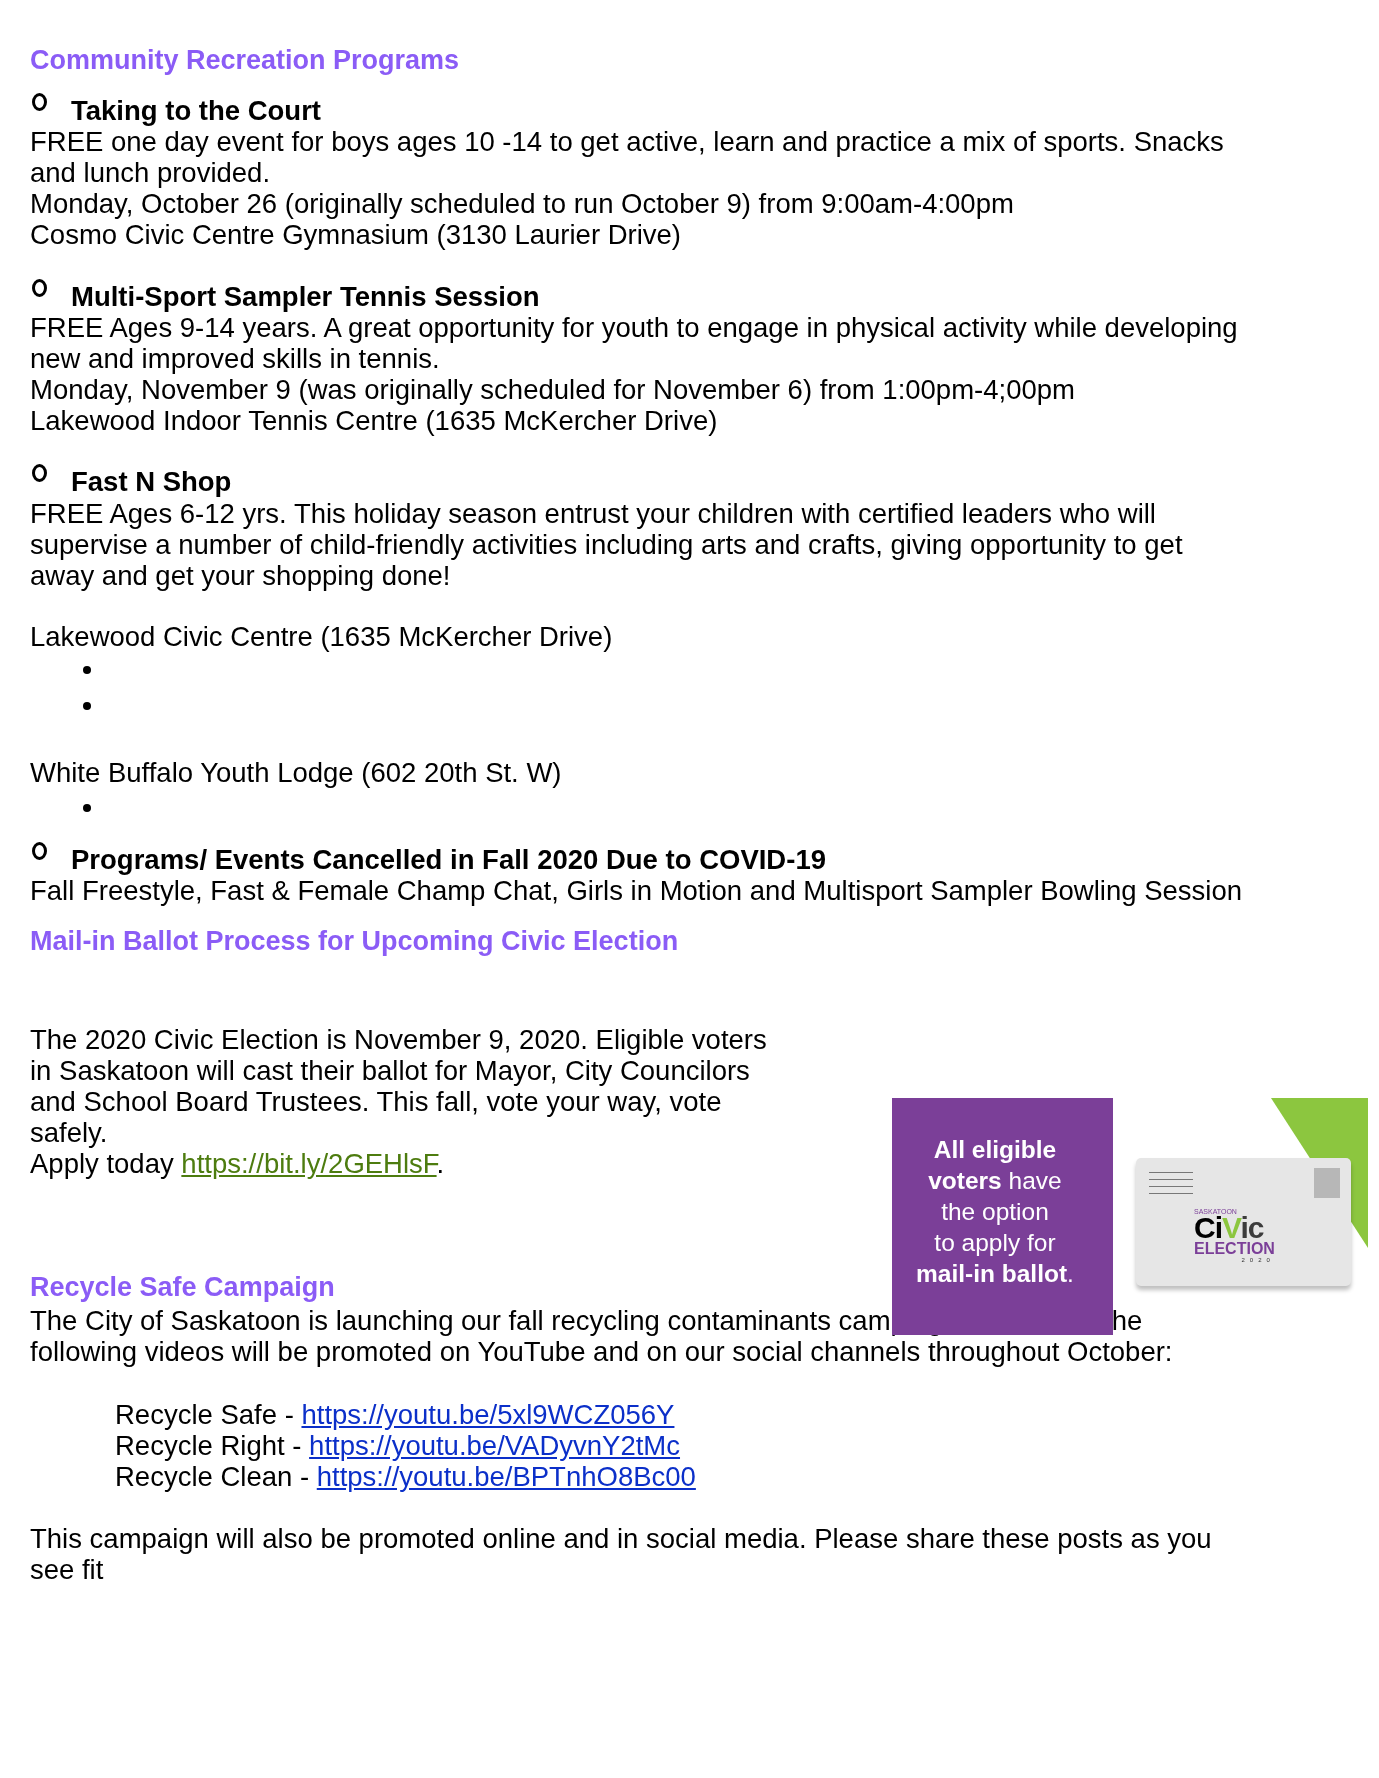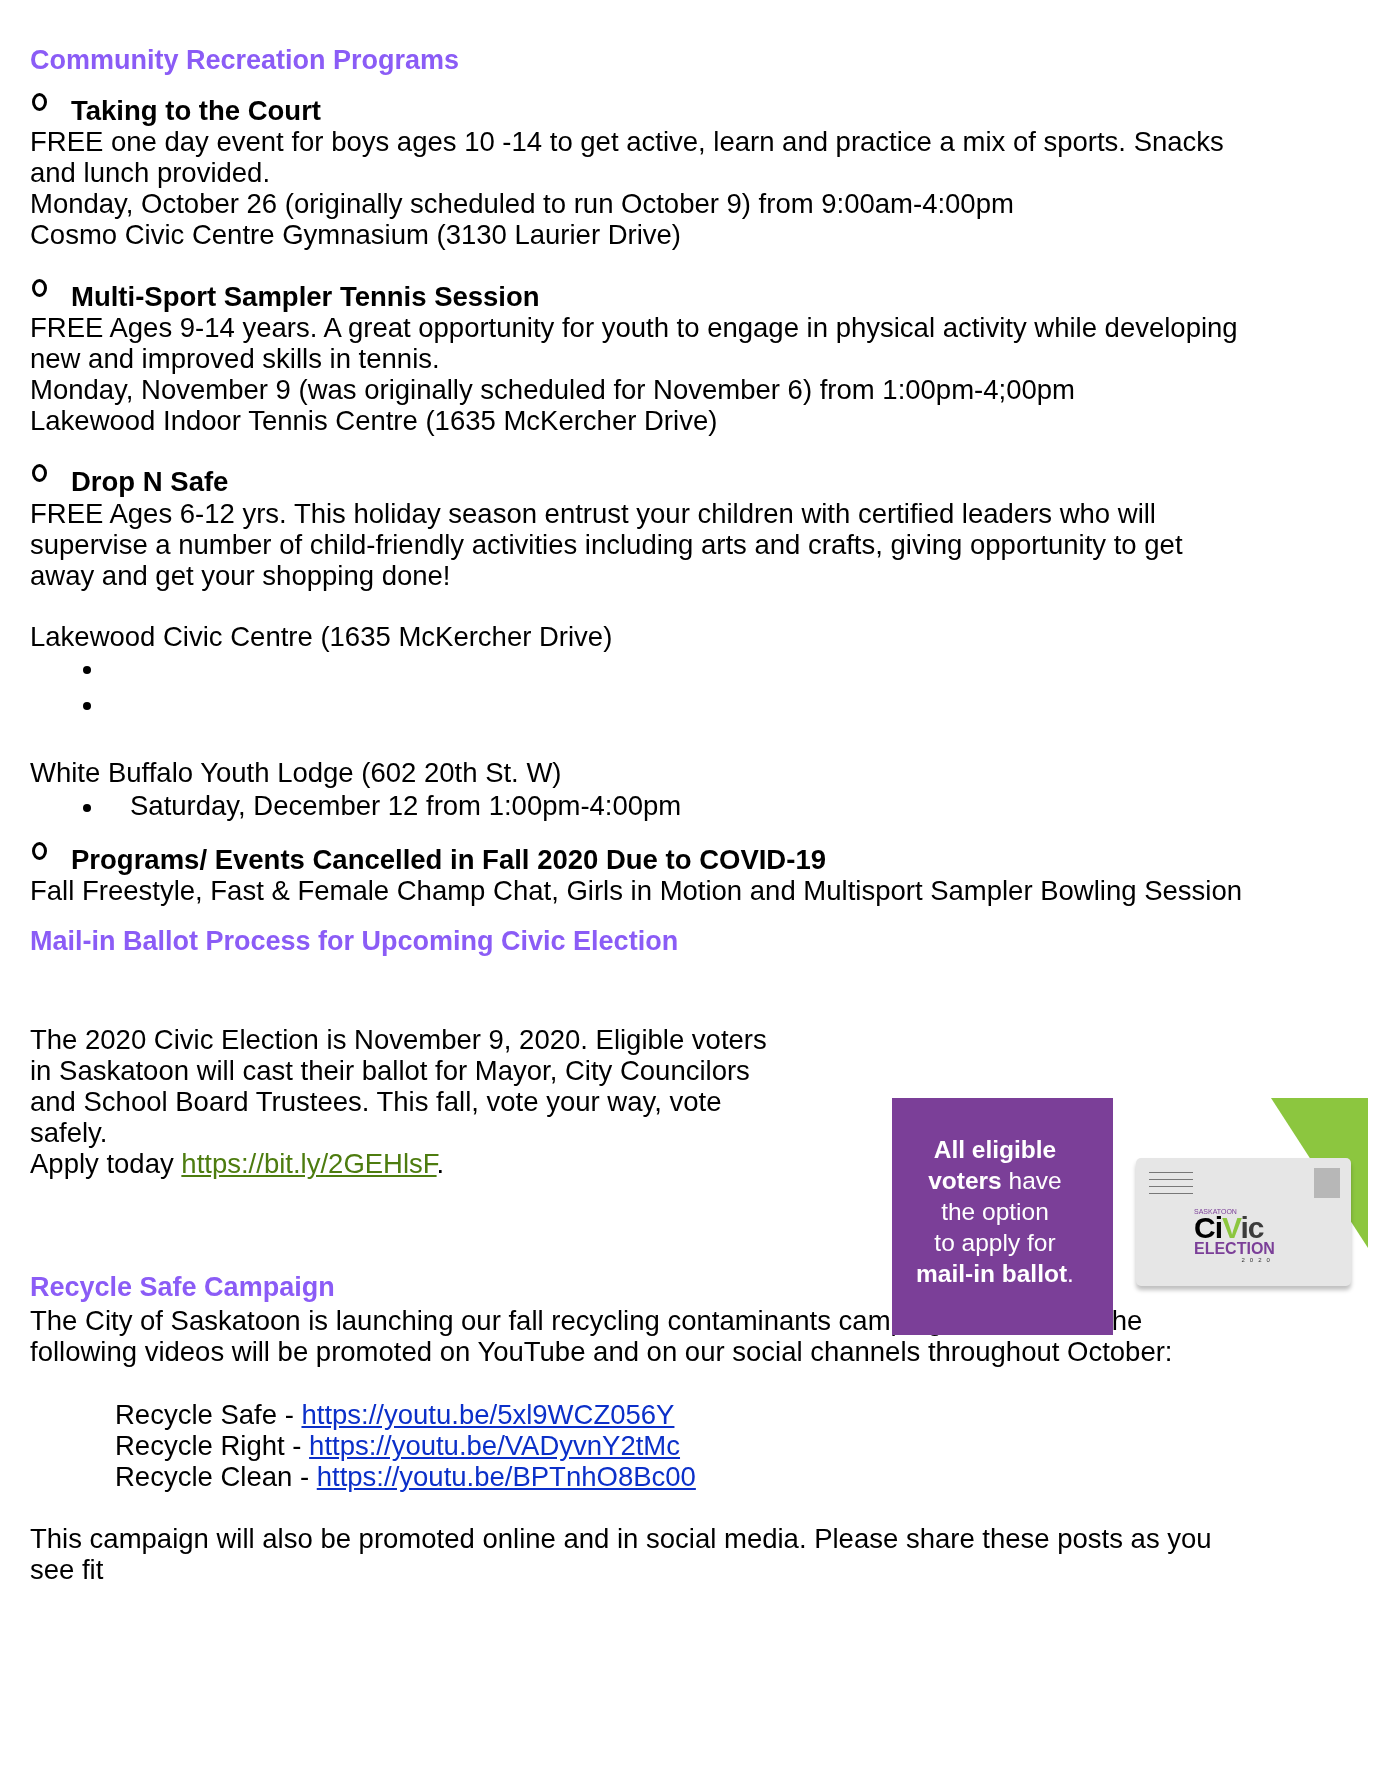--- a/index.html
+++ b/index.html
@@ -54,38 +54,37 @@
     <span class="circle"></span>
     <span>Multi-Sport Sampler Tennis Session</span>
   </div>
   <div class="line" style="top:310px">FREE Ages 9-14 years. A great opportunity for youth to engage in physical activity while developing</div>
   <div class="line" style="top:341px">new and improved skills in tennis.</div>
   <div class="line" style="top:372px">Monday, November 9 (was originally scheduled for November 6) from 1:00pm-4;00pm</div>
   <div class="line" style="top:403px">Lakewood Indoor Tennis Centre (1635 McKercher Drive)</div>
 
   <div class="line sub" style="top:464px">
     <span class="circle"></span>
-    <span>Drop N Safe</span>
+    <span>Fast N Shop</span>
   </div>
   <div class="line" style="top:496px">FREE Ages 6-12 yrs. This holiday season entrust your children with certified leaders who will</div>
   <div class="line" style="top:527px">supervise a number of child-friendly activities including arts and crafts, giving opportunity to get</div>
   <div class="line" style="top:558px">away and get your shopping done!</div>
 
   <div class="line" style="top:619px">Lakewood Civic Centre (1635 McKercher Drive)</div>
   <div class="bullet" style="top:652px;left:0;width:900px;height:35px">
     <span class="dot"></span>
   </div>
   <div class="bullet" style="top:688px;left:0;width:900px;height:35px">
     <span class="dot"></span>
   </div>
 
   <div class="line" style="top:755px">White Buffalo Youth Lodge (602 20th St. W)</div>
   <div class="bullet" style="top:790px;left:0;width:900px;height:35px">
     <span class="dot"></span>
-    <span class="btext">Saturday, December 12 from 1:00pm-4:00pm</span>
   </div>
 
   <div class="line sub" style="top:842px">
     <span class="circle"></span>
     <span>Programs/ Events Cancelled in Fall 2020 Due to COVID-19</span>
   </div>
   <div class="line" style="top:873px">Fall Freestyle, Fast &amp; Female Champ Chat, Girls in Motion and Multisport Sampler Bowling Session</div>
 
   <div class="h" style="top:926px">Mail-in Ballot Process for Upcoming Civic Election</div>
   <div class="line" style="top:1022px">The 2020 Civic Election is November 9, 2020. Eligible voters</div>

